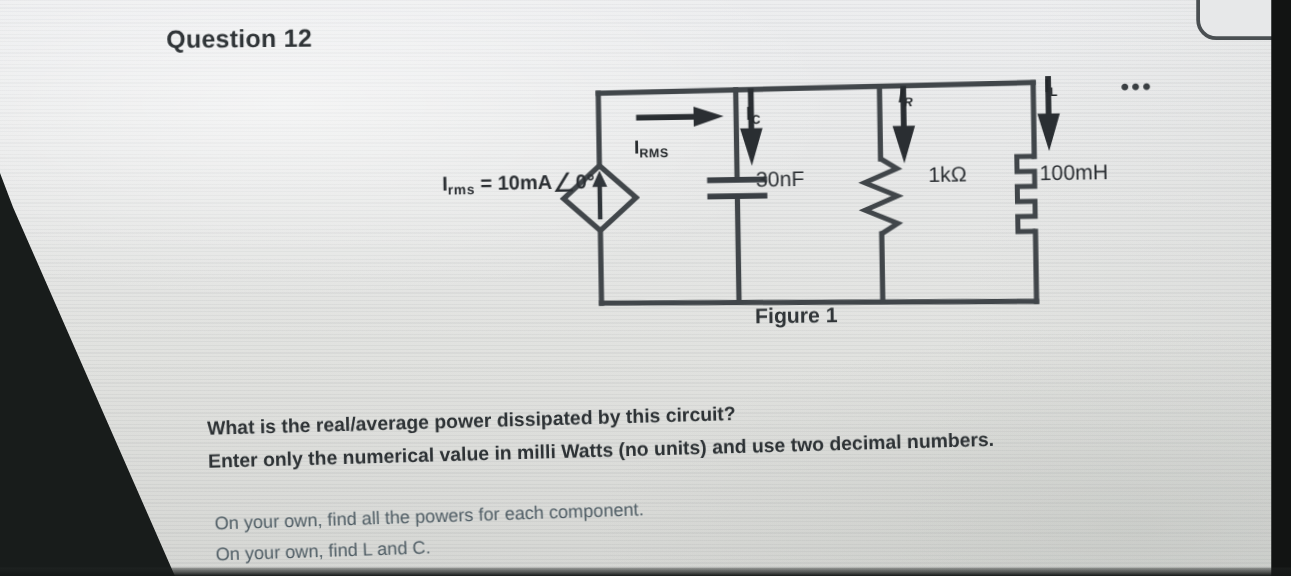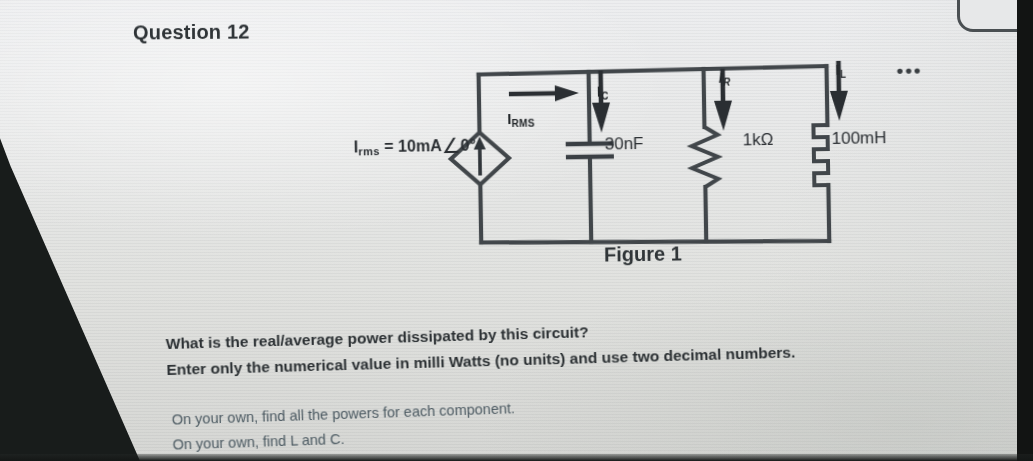--- a/index.html
+++ b/index.html
@@ -147,21 +147,21 @@
     font-size: 19px;
     font-weight: bold;
     color: #3a3f42;
     letter-spacing: 2px;
   }
 
   .figure-caption {
     position: absolute;
     left: 604px;
     top: 243px;
-    font-size: 20px;
+    font-size: 17px;
     font-weight: bold;
     color: #303538;
     transform: rotate(-0.8deg);
   }
 
   
   .question-block {
     position: absolute;
     left: 166px;
     top: 320px;

